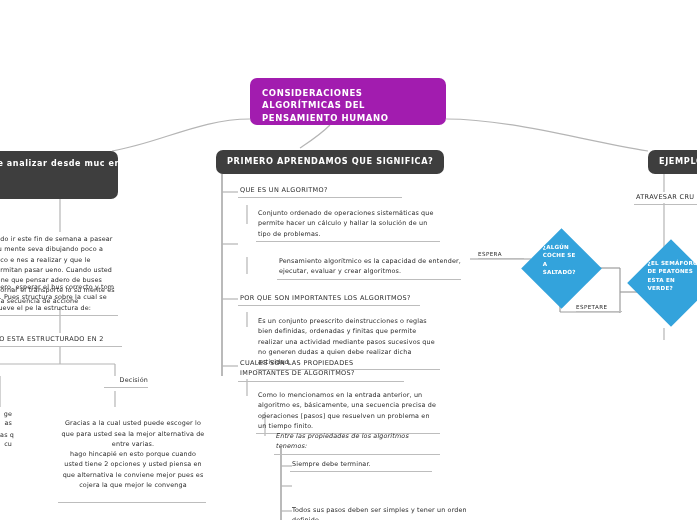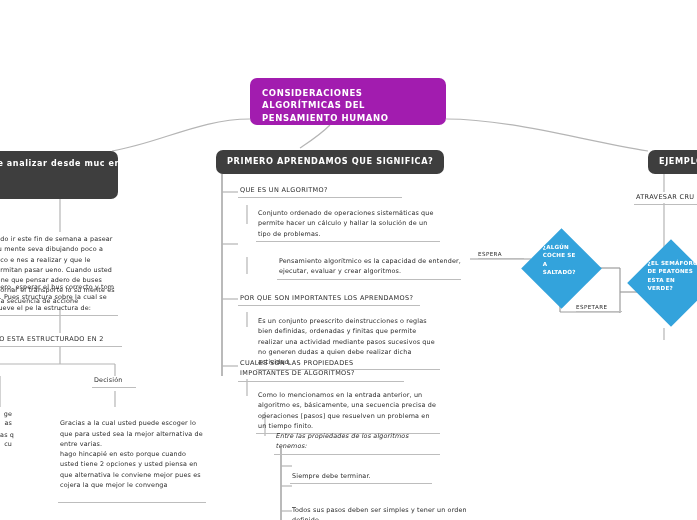--- a/index.html
+++ b/index.html
@@ -148,26 +148,26 @@
   <div class="node" style="left:-10px;top:282px;width:128px;">
     <span class="txt">adero, esperar el bus correcto y tom as. Pues structura sobre la cual se mueve el pe la estructura de:</span>
     <span class="rule"></span>
   </div>
 
   <div class="node q" style="left:-8px;top:334px;width:130px;">
     <span class="txt">NO ESTA ESTRUCTURADO EN 2</span>
     <span class="rule"></span>
   </div>
 
-  <div class="node" style="left:92px;top:375px;width:44px;text-align:left;">
+  <div class="node" style="left:104px;top:375px;width:44px;text-align:right;">
     <span class="txt">Decisión</span>
     <span class="rule"></span>
   </div>
 
-  <div class="node" style="left:58px;top:408px;width:148px;white-space:pre-line;">
+  <div class="node" style="left:58px;top:408px;width:148px;white-space:pre-line;text-align:center;">
     <span class="txt">Gracias a la cual usted puede escoger lo que para usted sea la mejor alternativa de entre varias.
 hago hincapié en esto porque cuando usted tiene 2 opciones y usted piensa en que alternativa le conviene mejor pues es cojera la que mejor le convenga</span>
     <span class="rule"></span>
   </div>
 
   <div class="node" style="left:-2px;top:409px;width:14px;text-align:right;">
     <span class="txt">ge</span>
   </div>
   <div class="node" style="left:-2px;top:418px;width:14px;text-align:right;">
     <span class="txt">as</span>
@@ -191,21 +191,21 @@
     <span class="txt">Conjunto ordenado de operaciones sistemáticas que permite hacer un cálculo y hallar la solución de un tipo de problemas.</span>
     <span class="rule"></span>
   </div>
 
   <div class="node" style="left:256px;top:256px;width:184px;margin-left:21px;">
     <span class="txt">Pensamiento algorítmico es la capacidad de entender, ejecutar, evaluar y crear algoritmos.</span>
     <span class="rule"></span>
   </div>
 
   <div class="node q" style="left:238px;top:293px;width:182px;">
-    <span class="txt">POR QUE SON IMPORTANTES LOS APRENDAMOS?</span>
+    <span class="txt">POR QUE SON IMPORTANTES LOS ALGORITMOS?</span>
     <span class="rule"></span>
   </div>
   <div class="node" style="left:256px;top:316px;width:184px;">
     <span class="txt">Es un conjunto preescrito deinstrucciones o reglas bien definidas, ordenadas y finitas que permite realizar una actividad mediante pasos sucesivos que no generen dudas a quien debe realizar dicha actividad.</span>
     <span class="rule"></span>
   </div>
 
   <div class="node q" style="left:238px;top:358px;width:166px;">
     <span class="txt">CUALES SON LAS PROPIEDADES IMPORTANTES DE ALGORITMOS?</span>
     <span class="rule"></span>
@@ -213,21 +213,21 @@
   <div class="node" style="left:256px;top:390px;width:184px;">
     <span class="txt">Como lo mencionamos en la entrada anterior, un algoritmo es, básicamente, una secuencia precisa de operaciones [pasos] que resuelven un problema en un tiempo finito.</span>
     <span class="rule"></span>
   </div>
 
   <div class="node" style="left:274px;top:431px;width:166px;font-style:italic;">
     <span class="txt">Entre las propiedades de los algoritmos tenemos:</span>
     <span class="rule"></span>
   </div>
 
-  <div class="node" style="left:290px;top:471px;width:142px;">
+  <div class="node" style="left:290px;top:459px;width:142px;">
     <span class="txt">Siempre debe terminar.</span>
     <span class="rule"></span>
   </div>
   <div class="node" style="left:290px;top:505px;width:190px;">
     <span class="txt">Todos sus pasos deben ser simples y tener un orden  definido.</span>
 
   </div>
 
   <div class="topicbox topic-dark" style="left:648px;top:150px;">
     <span>EJEMPLOS</span>

